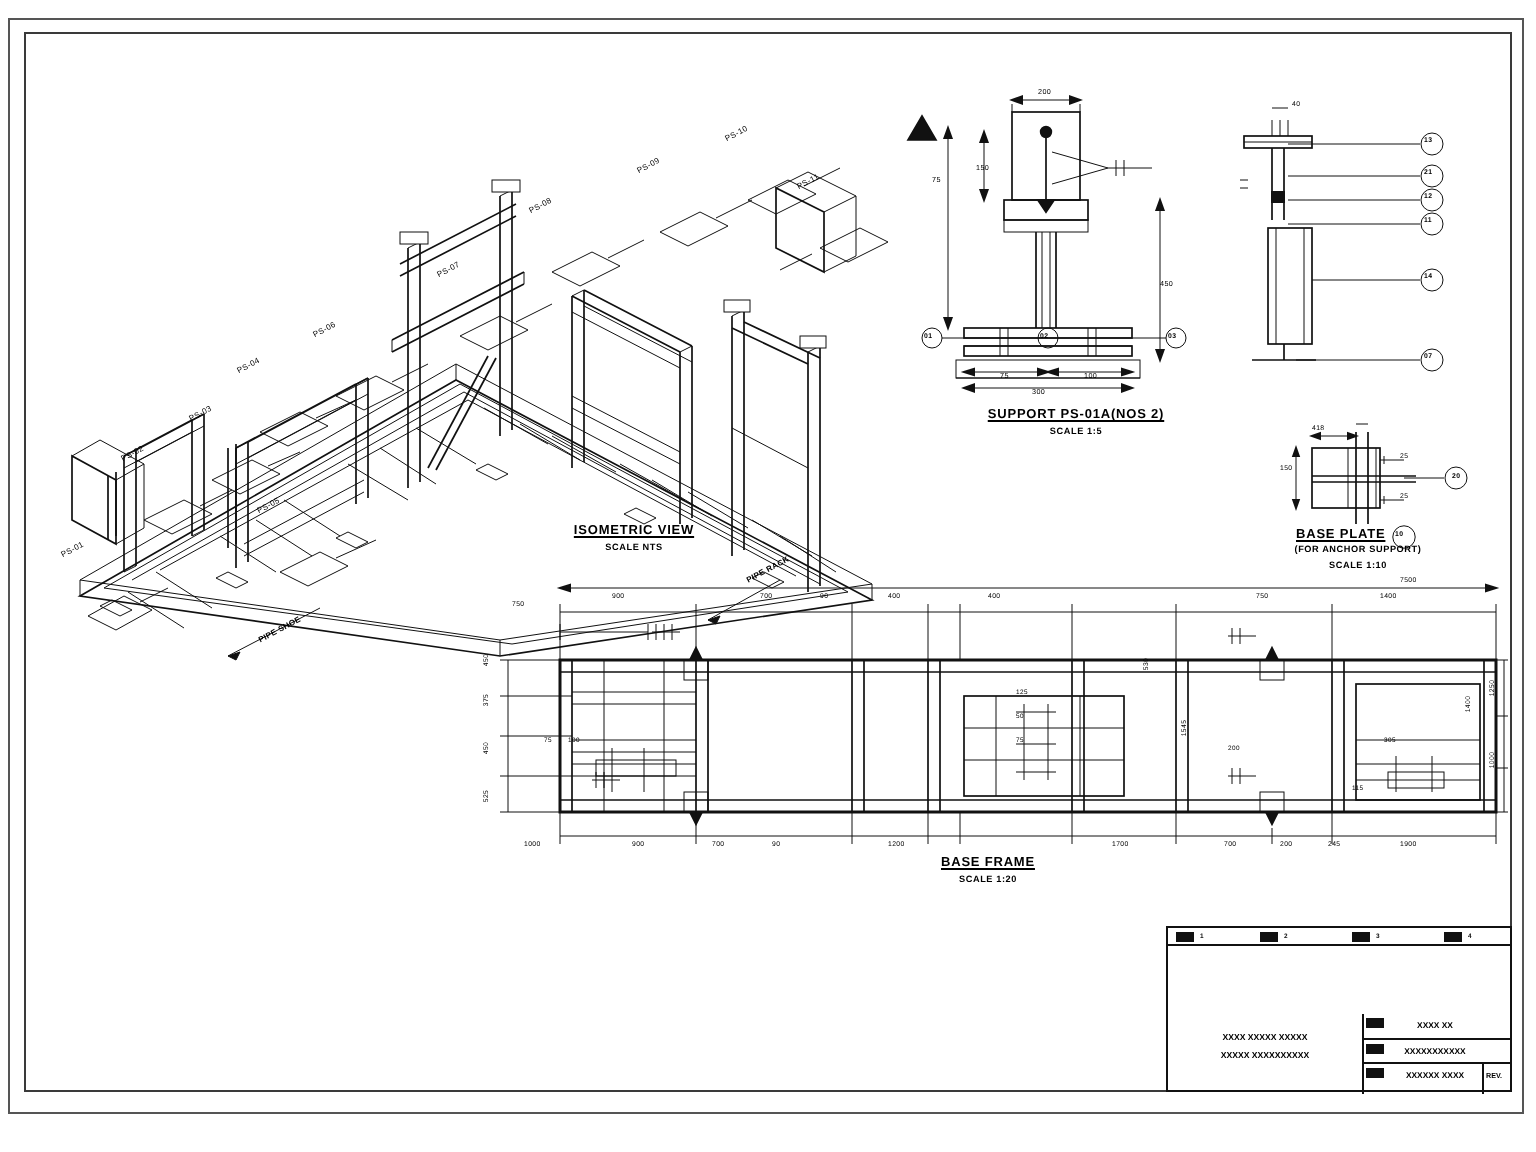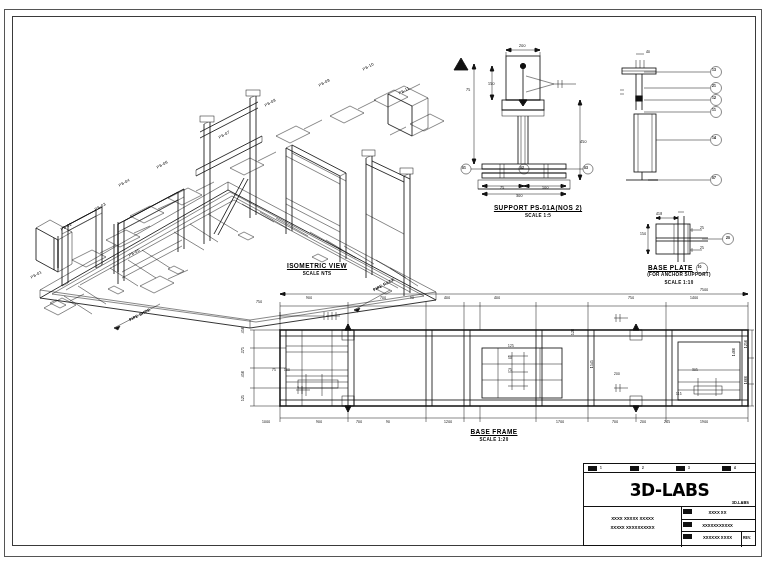--- a/index.html
+++ b/index.html
@@ -517,24 +517,20 @@
       <div class="tb-seg" style="left:4px;width:9px;"></div>
       <div class="tb-segtxt" style="left:16px;">1</div>
       <div class="tb-seg" style="left:46px;width:9px;"></div>
       <div class="tb-segtxt" style="left:58px;">2</div>
       <div class="tb-seg" style="left:92px;width:9px;"></div>
       <div class="tb-segtxt" style="left:104px;">3</div>
       <div class="tb-seg" style="left:138px;width:9px;"></div>
       <div class="tb-segtxt" style="left:150px;">4</div>
     </div>
 
-    <div class="tb-logo">
-      <div class="logo-text">3D-LABS</div>
-      <div class="logo-sub">3D-LABS</div>
-    </div>
 
     <div class="tb-lower">
       <div class="tb-left">
         <div class="tb-left-l1">XXXX XXXXX XXXXX</div>
         <div class="tb-left-l2">XXXXX XXXXXXXXXX</div>
       </div>
       <div class="tb-right">
         <div class="tb-row r0">
           <div class="tb-tab"></div>
           <div class="tb-rowtxt">XXXX XX</div>

